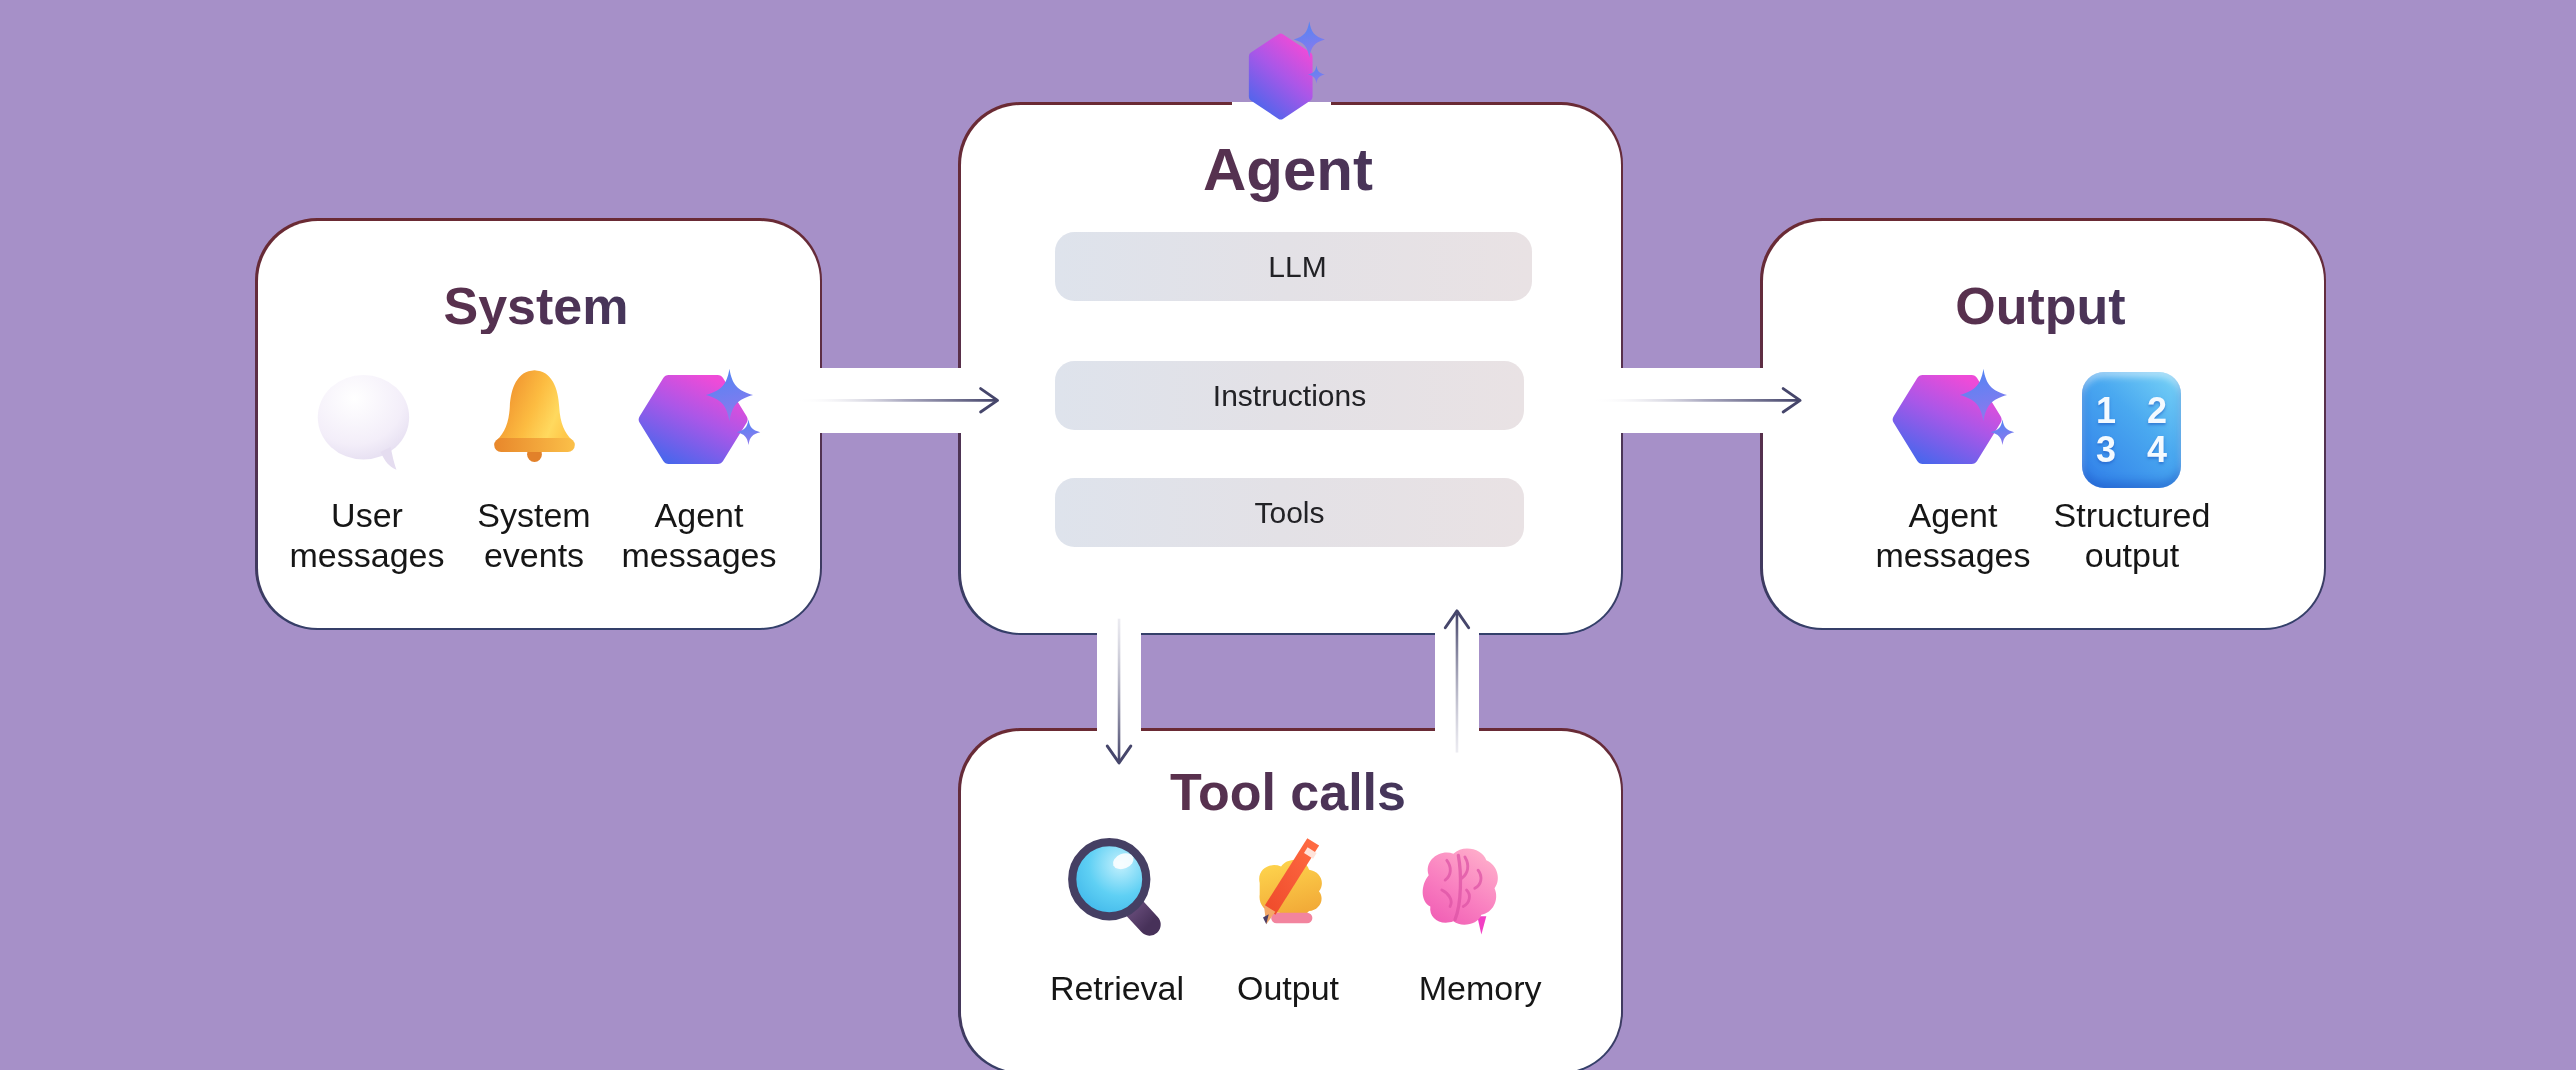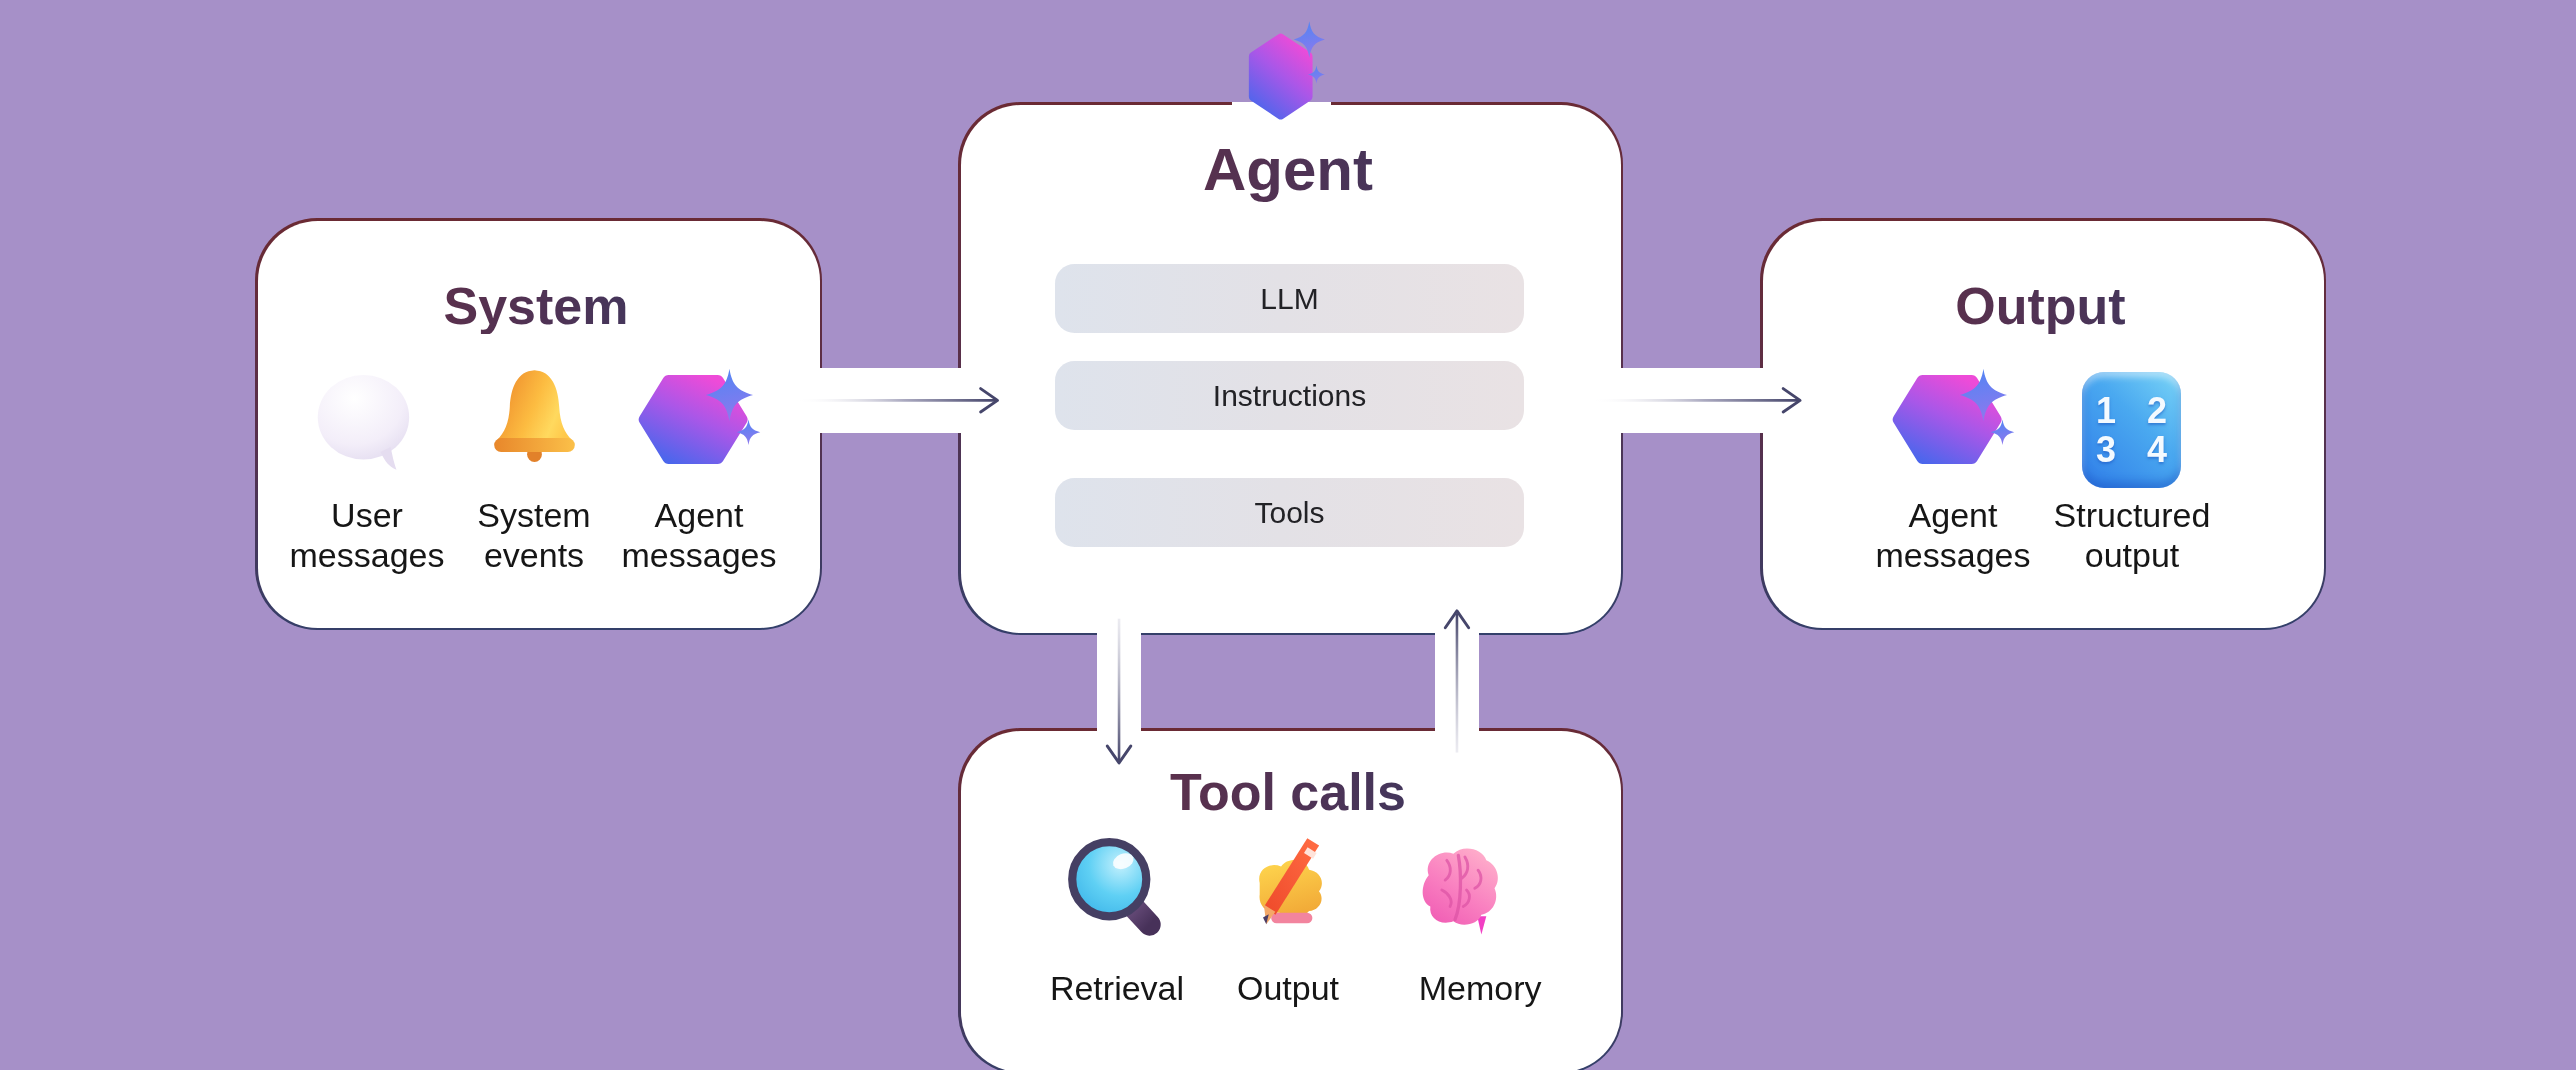--- a/index.html
+++ b/index.html
@@ -19,21 +19,21 @@
          -webkit-background-clip:text;background-clip:text;color:transparent;}
   .t-input {left:255px; top:278px; width:562px; font-size:52px;}
   .t-output{left:1760px;top:278px; width:561px; font-size:52px;}
   .t-agent {left:958px;top:138px; width:660px;font-size:60px;}
   .t-tools {left:958px;top:764px;width:660px;font-size:52px;}
 
   .pill{position:absolute;left:1055px;width:469px;height:69px;border-radius:19.5px;z-index:2;
         background:linear-gradient(90deg,#dee3ec 0%,#e3e1e6 48%,#e9e2e4 100%);
         display:flex;align-items:center;justify-content:center;
         font-size:30px;color:#222226;}
-  .pill-llm{top:264px;} .pill-ins{top:361px;} .pill-tools{top:478px;}
+  .pill-llm{top:232px;padding-left:8px;} .pill-ins{top:361px;} .pill-tools{top:478px;}
 
   .icon{position:absolute;z-index:3;}
   .icon svg{display:block;width:100%;height:100%;}
 
   .lbl{position:absolute;z-index:3;width:169px;transform:translateX(-50%);
        text-align:center;font-size:34px;line-height:40px;color:#161616;}
   .lbl-wide{width:201px;}
 
   .arrow-layer{position:absolute;left:0;top:0;z-index:4;pointer-events:none;}
   .notch{position:absolute;background:#fff;z-index:3;}

